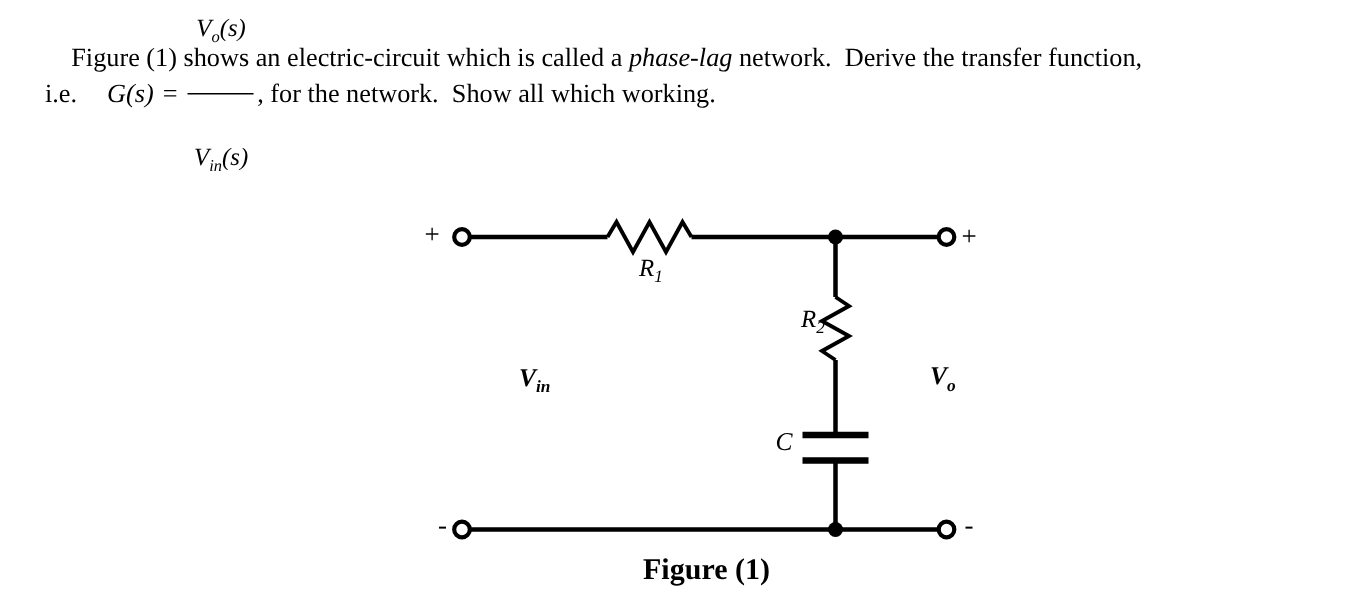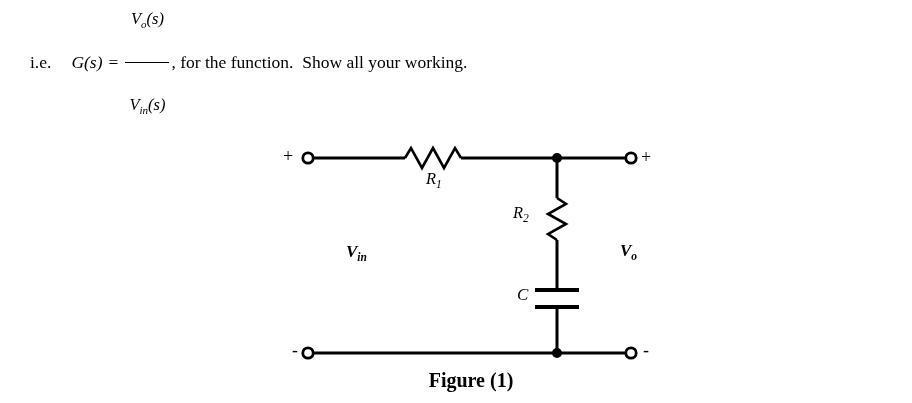--- a/index.html
+++ b/index.html
@@ -43,31 +43,34 @@
   .caption {
     position:absolute; left:400px; top:369px; width:142px;
     text-align:center; font-size:20px; font-weight:bold;
   }
 </style>
 </head>
 <body>
 
 <div class="page">
 
+  <div class="line1">
+    <span>Figure (1) shows an electric-circuit which is called a </span><i>phase-lag</i><span> network.  Derive the transfer function,</span>
+  </div>
 
   <div class="line2">
     <span class="intro">i.e.</span>
     <span class="it">G(s)</span>
     <span class="eq">=</span>
     <span class="frac">
       <span class="fline"><span class="it">V</span><sub>o</sub><span class="it">(s)</span></span>
       <span class="bar"></span>
       <span class="fline"><span class="it">V</span><sub>in</sub><span class="it">(s)</span></span>
     </span>
-    <span>, for the function.  Show all your working.</span>
+    <span>, for the network.  Show all which working.</span>
   </div>
 
   <svg class="circuit" width="400" height="250" viewBox="0 0 400 250">
     <g stroke="#000" stroke-width="3" fill="none">
 
       <line x1="35" y1="33" x2="127" y2="33"></line>
       <path d="M127,33 l6,-10 l11,20 l11,-20 l11,20 l11,-20 l6,10" stroke-width="2.6"></path>
       <line x1="183" y1="33" x2="348" y2="33"></line>
 
       <line x1="279" y1="33" x2="279" y2="73"></line>
@@ -90,21 +93,21 @@
       <circle cx="353" cy="228" r="5.2"></circle>
     </g>
   </svg>
 
   <div class="sign" style="left:283px; top:147px;">+</div>
   <div class="sign" style="left:641px; top:148px;">+</div>
   <div class="sign" style="left:292px; top:341px;">-</div>
   <div class="sign" style="left:643px; top:341px;">-</div>
 
   <div class="clabel" style="left:426px; top:171px;"><span>R</span><sub>1</sub></div>
-  <div class="clabel" style="left:513px; top:205px;"><span>R</span><sub>2</sub></div>
+  <div class="clabel" style="left:534px; top:205px;"><span>R</span><sub>2</sub></div>
   <div class="clabel" style="left:517px; top:286px; font-size:17px;">C</div>
 
   <div class="vlabel" style="left:310px; top:243px;margin-left:36px;"><span>V</span><sub>in</sub></div>
   <div class="vlabel" style="left:620px; top:242px;"><span>V</span><sub>o</sub></div>
 
   <div class="caption">Figure (1)</div>
 
 </div>
 
 </body></html>

